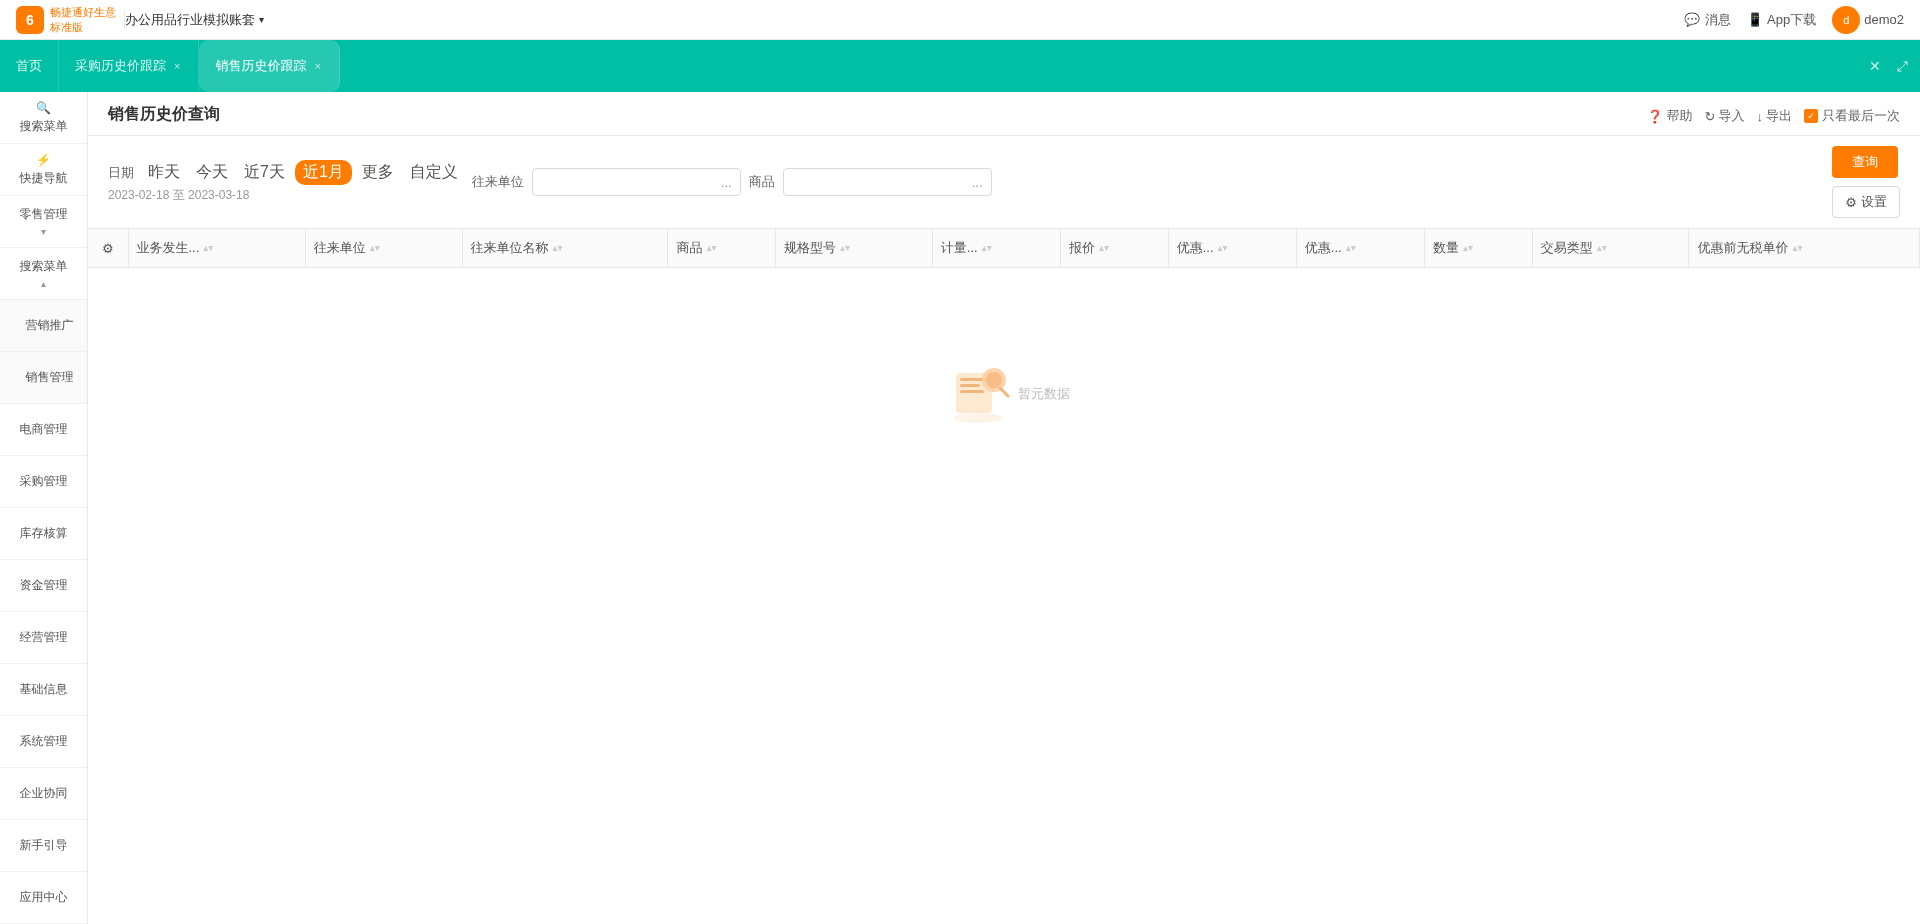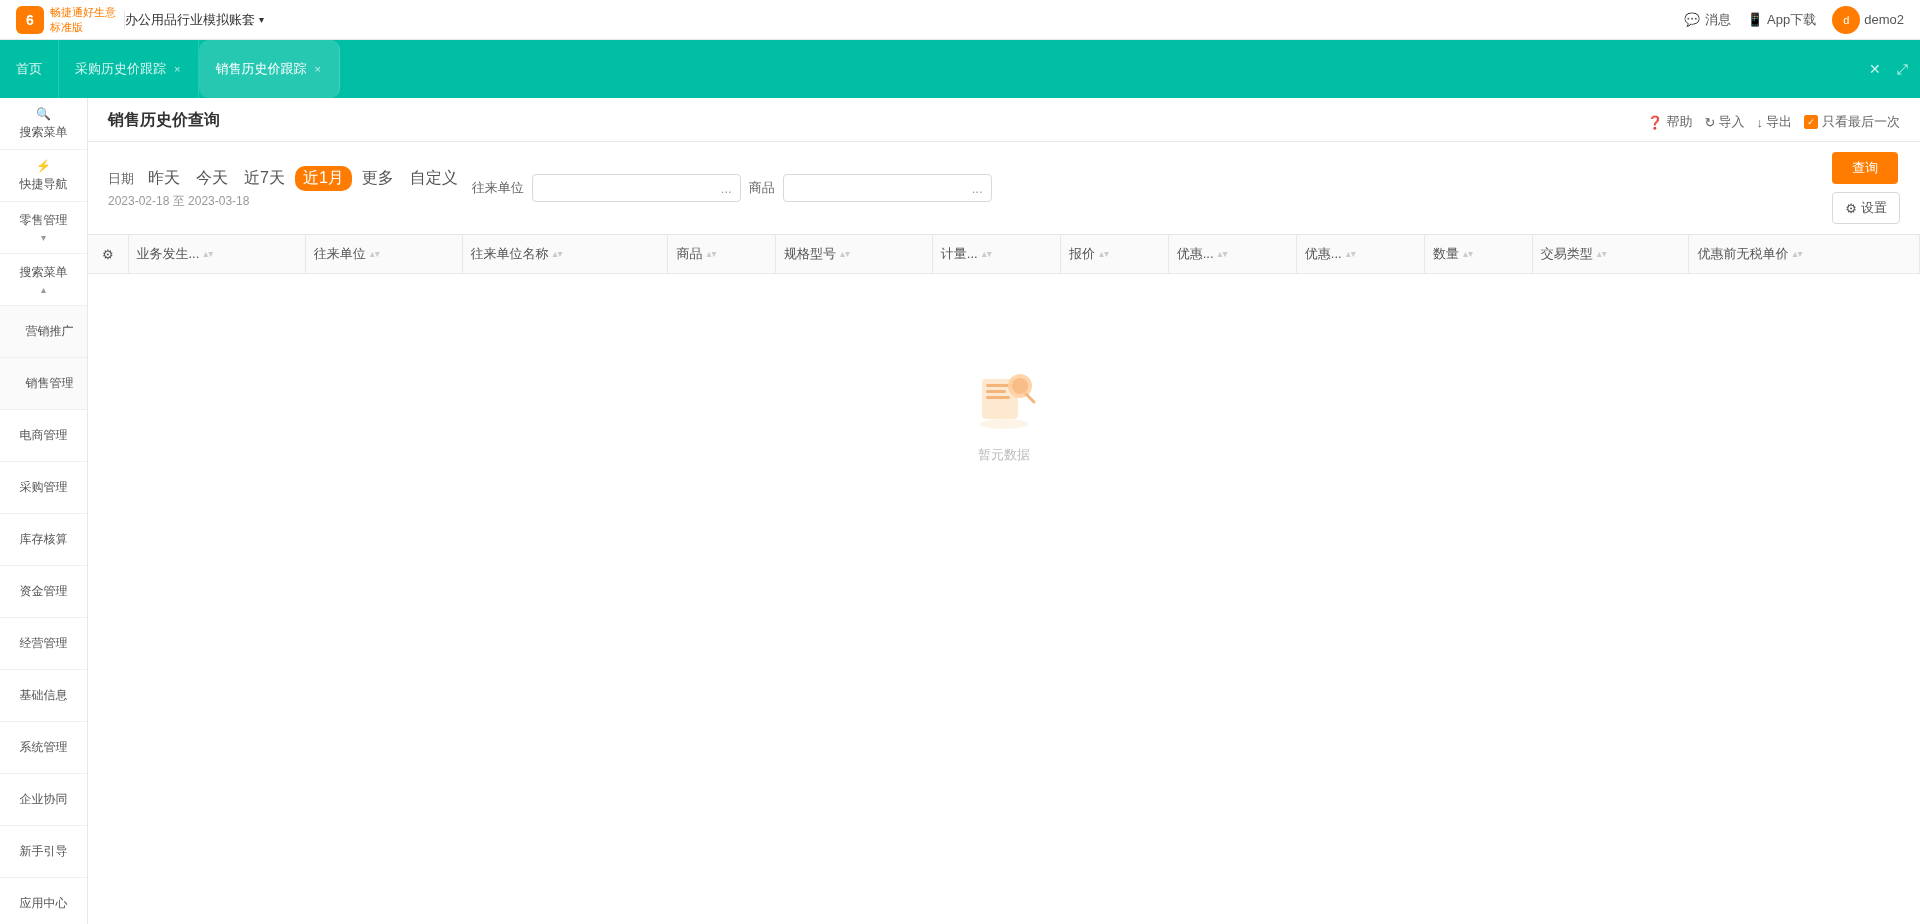--- a/index.html
+++ b/index.html
@@ -23,21 +23,21 @@
     .app-selector { display: flex; align-items: center; gap: 4px; font-size: 13px; color: #555; border-left: 1px solid #e8e8e8; cursor: pointer; }
     .app-selector span { color: #333; }
     .chevron-down { font-size: 10px; color: #999; }
     .topbar-right { display: flex; align-items: center; gap: 16px; font-size: 13px; color: #555; }
     .topbar-right-item { display: flex; align-items: center; gap: 4px; cursor: pointer; }
     .avatar { width: 28px; height: 28px; border-radius: 50%; background: #ff7c00; display: flex; align-items: center; justify-content: center; color: white; font-size: 11px; }
 
     
     .tabbar {
       background: #00bfa5;
-      height: 58px;
+      height: 52px;
       display: flex;
       align-items: stretch;
       flex-shrink: 0;
     }
     .tab {
       display: flex;
       align-items: center;
       padding: 0 16px;
       font-size: 13px;
       color: rgba(255,255,255,0.85);
@@ -173,21 +173,21 @@
       cursor: pointer;
     }
     th:first-child { width: 40px; text-align: center; }
     th .sort-arrows { font-size: 10px; color: #ccc; margin-left: 2px; display: inline-flex; flex-direction: column; line-height: 1; vertical-align: middle; }
     th .col-content { display: flex; align-items: center; gap: 2px; }
     .th-gear { text-align: center; }
 
     
     .empty-state {
       display: flex;
-      flex-direction: column;
+      flex-direction: row;
       align-items: center;
       justify-content: center;
       padding: 80px 0;
     }
     .empty-icon {
       width: 80px;
       height: 80px;
       margin-bottom: 12px;
     }
     .empty-text { color: #bbb; font-size: 13px; }

